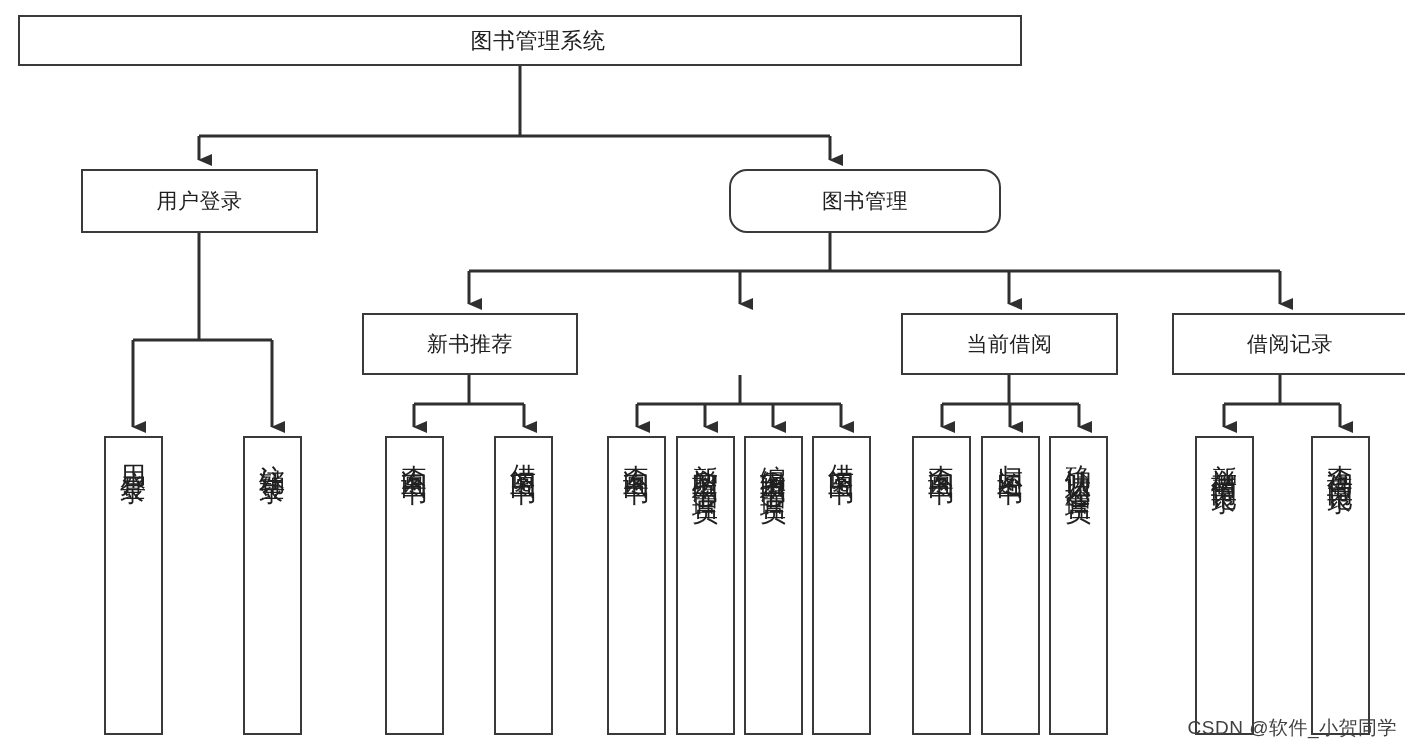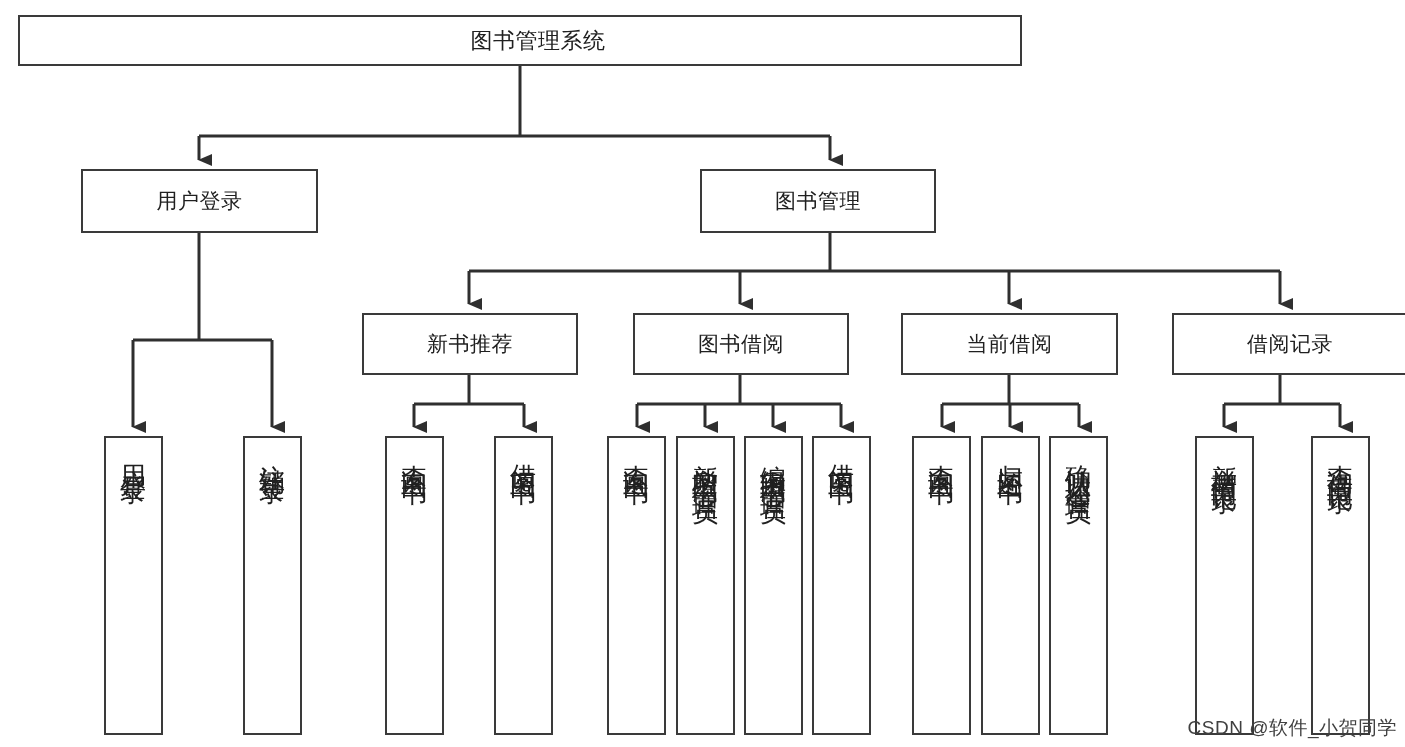--- a/index.html
+++ b/index.html
@@ -129,31 +129,28 @@
   </svg>
 
   <div class="node horiz root" style="left:18px; top:15px; width:1004px; height:51px;padding-left:36px;">
     <span class="label">图书管理系统</span>
   </div>
 
   <div class="node horiz" style="left:81px; top:169px; width:237px; height:64px;">
     <span class="label">用户登录</span>
   </div>
 
-  <div class="node horiz" style="left:700px; top:169px; width:236px; height:64px;">
+  <div class="node horiz" style="left:729px; top:169px; width:272px; height:64px;border-radius:18px;">
     <span class="label">图书管理</span>
   </div>
 
   <div class="node horiz" style="left:362px; top:313px; width:216px; height:62px;">
     <span class="label">新书推荐</span>
   </div>
 
-  <div class="node horiz" style="left:633px; top:313px; width:216px; height:62px;">
-    <span class="label">图书借阅</span>
-  </div>
 
   <div class="node horiz" style="left:901px; top:313px; width:217px; height:62px;font-family:Liberation Serif, serif;">
     <span class="label">当前借阅</span>
   </div>
 
   <div class="node horiz" style="left:1172px; top:313px; width:236px; height:62px;">
     <span class="label">借阅记录</span>
   </div>
 
   <div class="node vert" style="left:104px; top:436px; width:59px; height:299px;">

